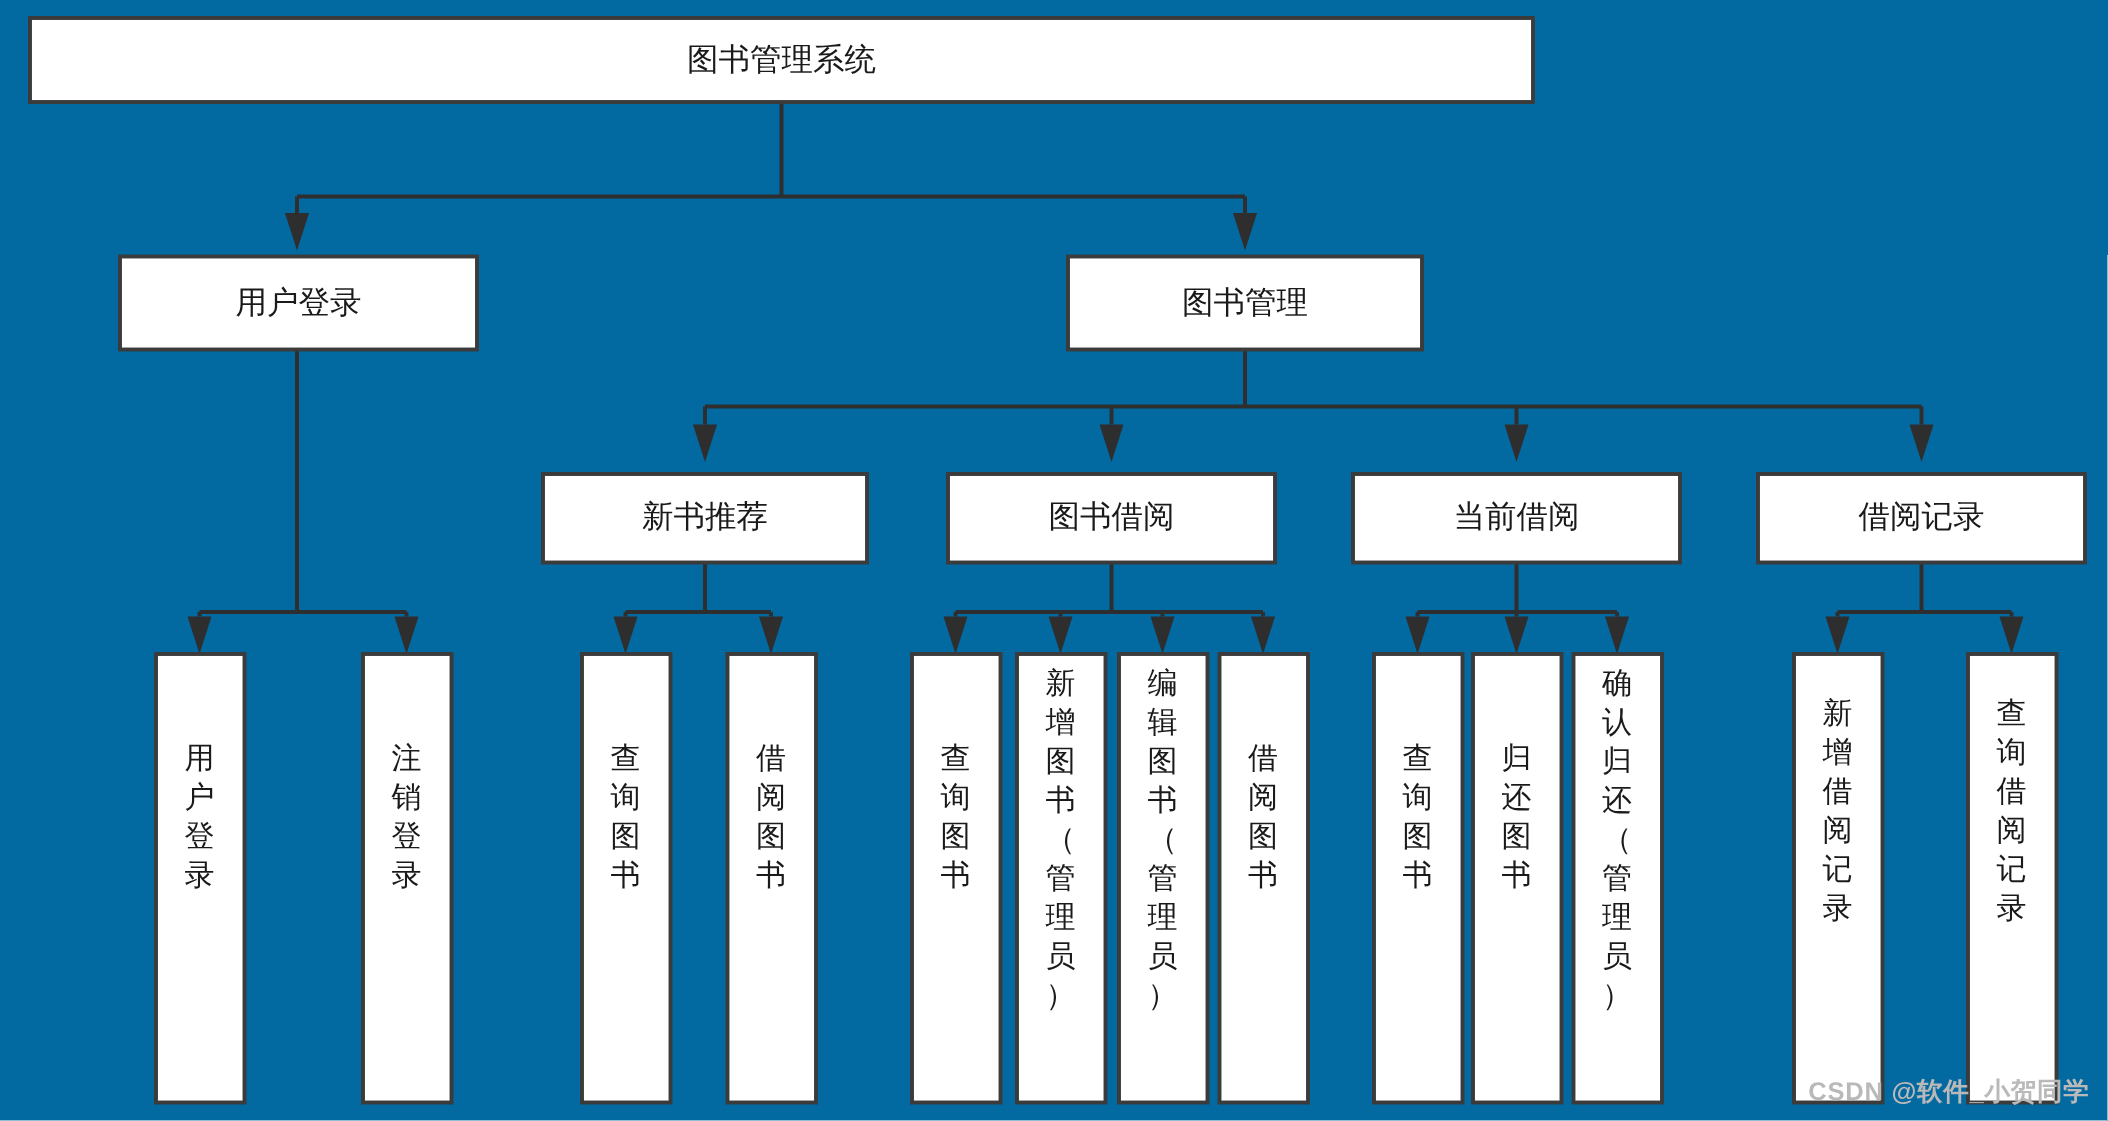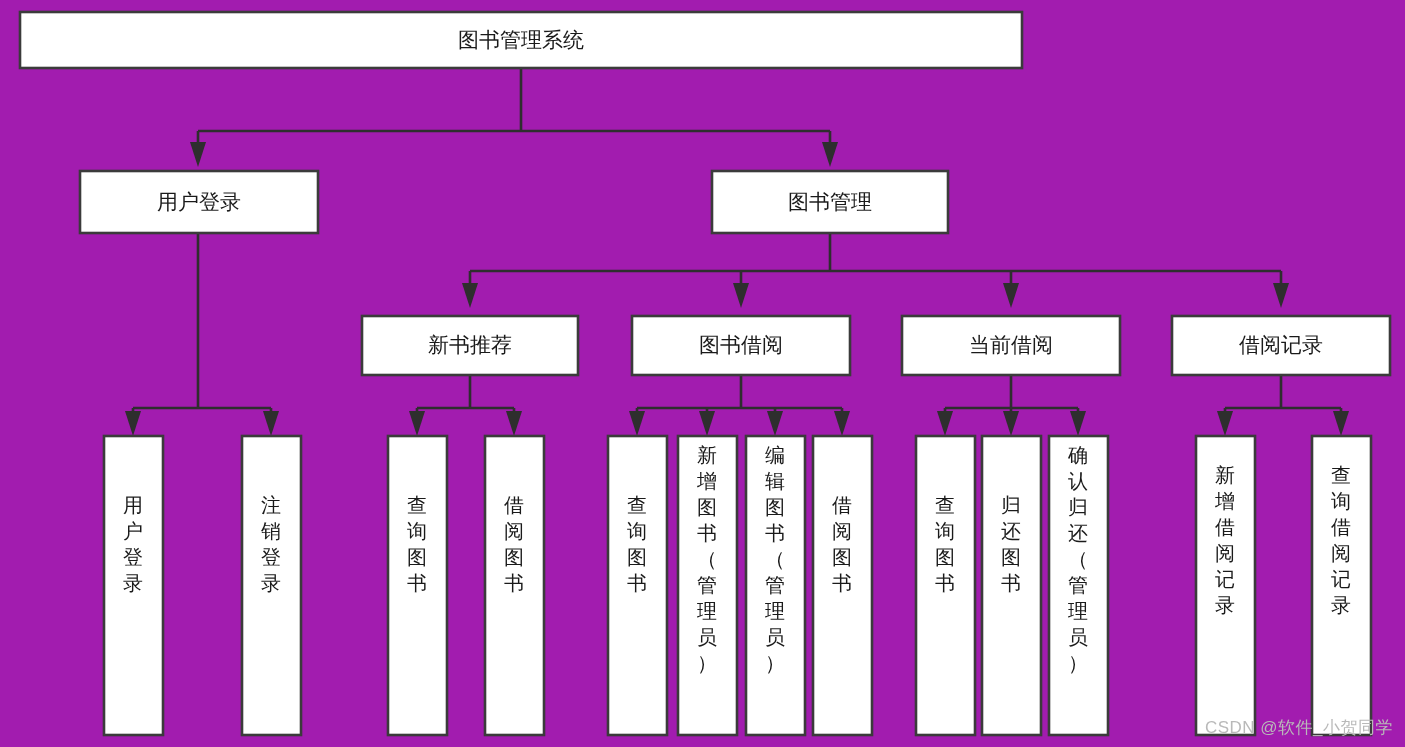--- a/index.html
+++ b/index.html
@@ -7,21 +7,21 @@
     padding: 0;
     background: #ffffff;
   }
   body {
     font-family: "Liberation Sans", "DejaVu Sans", sans-serif;
   }
   #stage {
     position: relative;
     width: 1405px;
     height: 747px;
-    background: #a21caf;
+    background: #0369a1;
     overflow: hidden;
   }
   #diagram-svg {
     position: absolute;
     left: 0;
     top: 0;
     width: 1405px;
     height: 747px;
   }
   .node-box {
@@ -54,20 +54,21 @@
   .watermark {
     position: absolute;
     right: 12px;
     bottom: 8px;
     font-family: "Liberation Sans", "DejaVu Sans", sans-serif;
     font-size: 17px;
     color: #b9b9b9;
     letter-spacing: 0.5px;
     white-space: nowrap;
     user-select: none;
+    font-weight: bold;
   }
 </style>
 </head>
 <body>
 
 <div id="stage">
 
   <svg id="diagram-svg" viewBox="0 0 1405 747">
 
     <defs>

